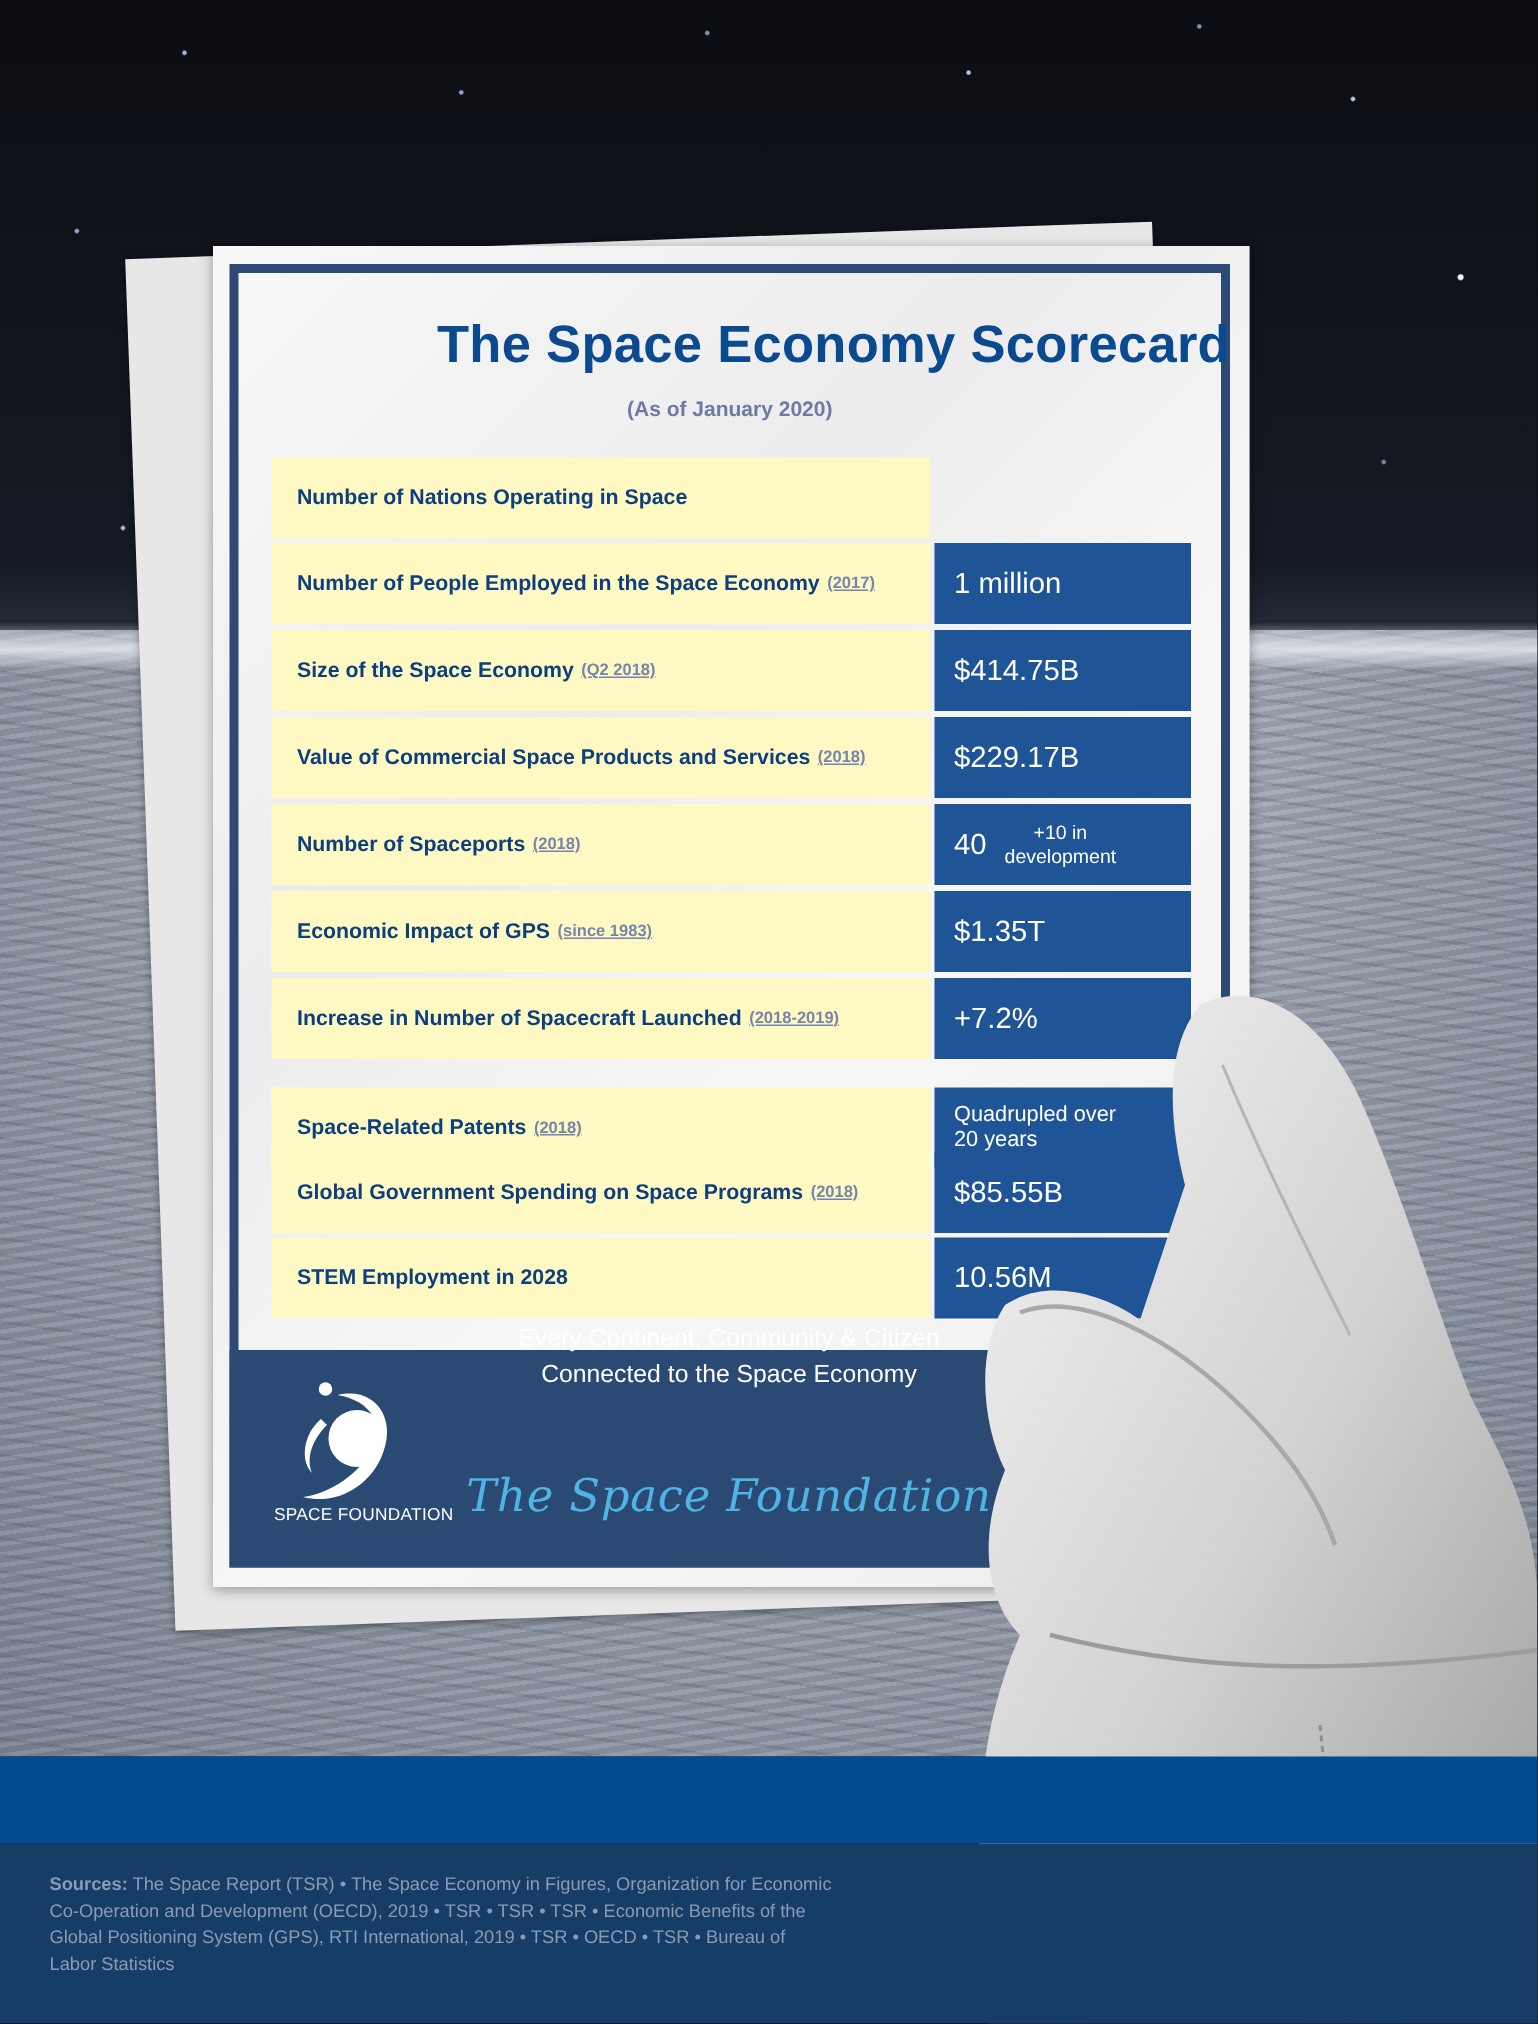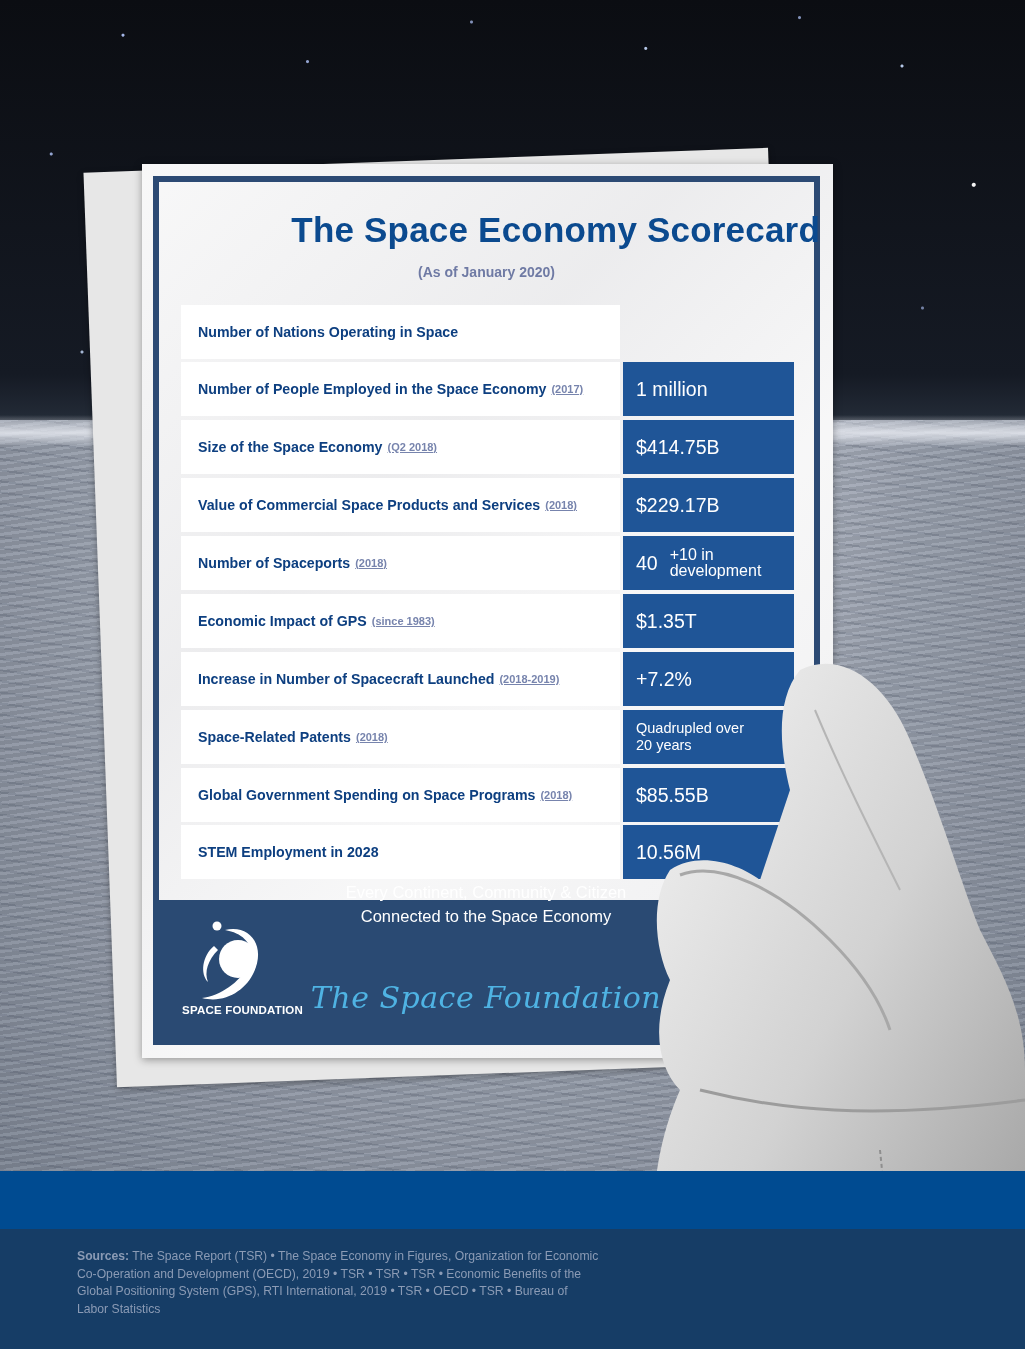--- a/index.html
+++ b/index.html
@@ -40,21 +40,21 @@
   .band-blue {
     position: absolute; left: 0; top: 1171px; width: 1025px; height: 58px;
     background: #004b91;
   }
   .band-navy {
     position: absolute; left: 0; top: 1229px; width: 1025px; height: 120px;
     background: #163d66;
   }
   .sources {
     position: absolute; left: 33px; top: 1248px; width: 525px;
-    font-size: 12.2px; line-height: 17.5px; color: #8b9bb5; margin-left: 44px;
+    font-size: 12.2px; line-height: 17.5px; color: #8b9bb5;
   }
   .sources b { color: #8b9bb5; font-weight: bold; }
 
   
   .glove {
     position: absolute; left: 640px; top: 650px; width: 385px; height: 699px;
     pointer-events: none;
   }
 
   
@@ -84,53 +84,53 @@
     font-size: 14px; font-weight: bold; color: #6f7aa4;
   }
 
   
   .row {
     position: absolute; left: 181px; width: 613px; height: 54px;
     display: flex;
   }
   .row .label {
     width: 439px; height: 100%;
-    background: #ffffff;
+    background: #fef9c3;
     display: flex; align-items: center;
     padding-left: 17px;
     font-size: 14.2px; font-weight: bold; color: #0d3f80;
     white-space: nowrap;
   }
   .row .label .note {
     font-size: 11px; font-weight: bold; color: #7784ad; margin-left: 5px; text-decoration: underline;
   }
   .row .value {
     margin-left: 3px; width: 171px; height: 100%;
     background: #1f5597;
     display: flex; align-items: center;
     padding-left: 13px;
     font-size: 19.5px; color: #ffffff;
   }
   .row .value.small {
     font-size: 14.5px; line-height: 17px; padding-right: 6px;
   }
   .row .value .big { font-size: 19.5px; margin-right: 12px; }
-  .row .value .stack { font-size: 16px; line-height: 16px; }
+  .row .value .stack { font-size: 13px; line-height: 16px; text-align: center; }
 
   
   .footer-band {
     position: absolute; left: 153px; top: 900px; width: 667px; height: 145px;
     background: #2a4a73;
   }
   .logo {
     position: absolute; left: 180px; top: 916px; width: 125px; height: 102px;
   }
   .logo-text {
     position: absolute; left: 180px; top: 1004px; width: 125px; text-align: center;
-    font-size: 11.5px; font-weight: bold; color: #ffffff; letter-spacing: 0.2px;
+    font-size: 11.5px; font-weight: normal; color: #ffffff; letter-spacing: 0.2px;
   }
   .tagline {
     position: absolute; left: 300px; top: 880px; width: 372px; text-align: center;
     font-size: 16.5px; font-weight: normal; color: #ffffff; line-height: 24px;
   }
   .signature {
     position: absolute; left: 300px; top: 980px; width: 372px; text-align: center;
     font-family: "DejaVu Serif", serif; font-style: italic;
     font-size: 30px; color: #4fb3e3; letter-spacing: 0.5px;
   }
@@ -202,21 +202,21 @@
 </div>
 
 <div class="row" style="top:652px">
   <div class="label">
       <span>Increase in Number of Spacecraft Launched</span>
       <span class="note">(2018-2019)</span>
     </div>
   <div class="value">+7.2%</div>
 </div>
 
-<div class="row" style="top:710px">
+<div class="row" style="top:725px">
   <div class="label">
       <span>Space-Related Patents</span>
       <span class="note">(2018)</span>
     </div>
   <div class="value small">
     <span>
       <span>Quadrupled over</span><br>
       <span>20 years</span>
     </span>
   </div>

